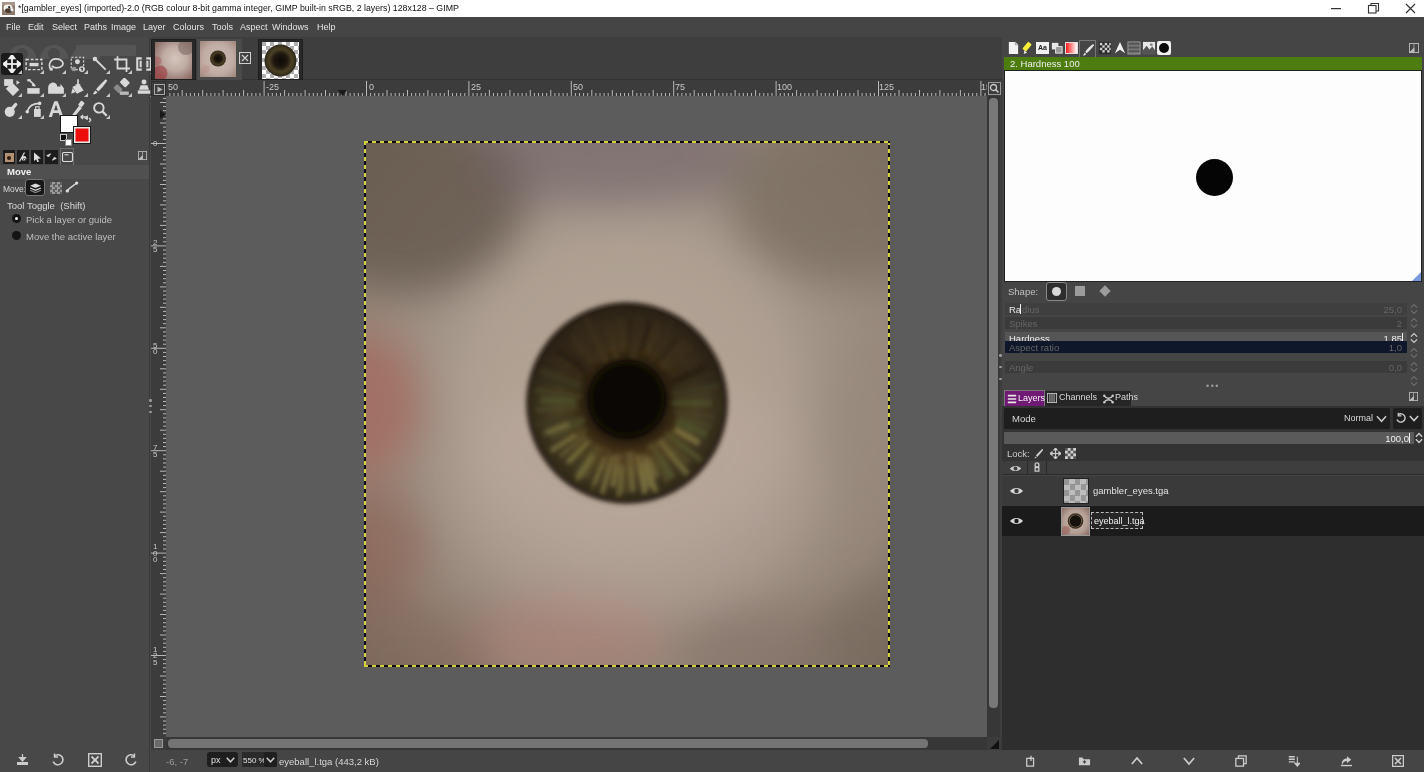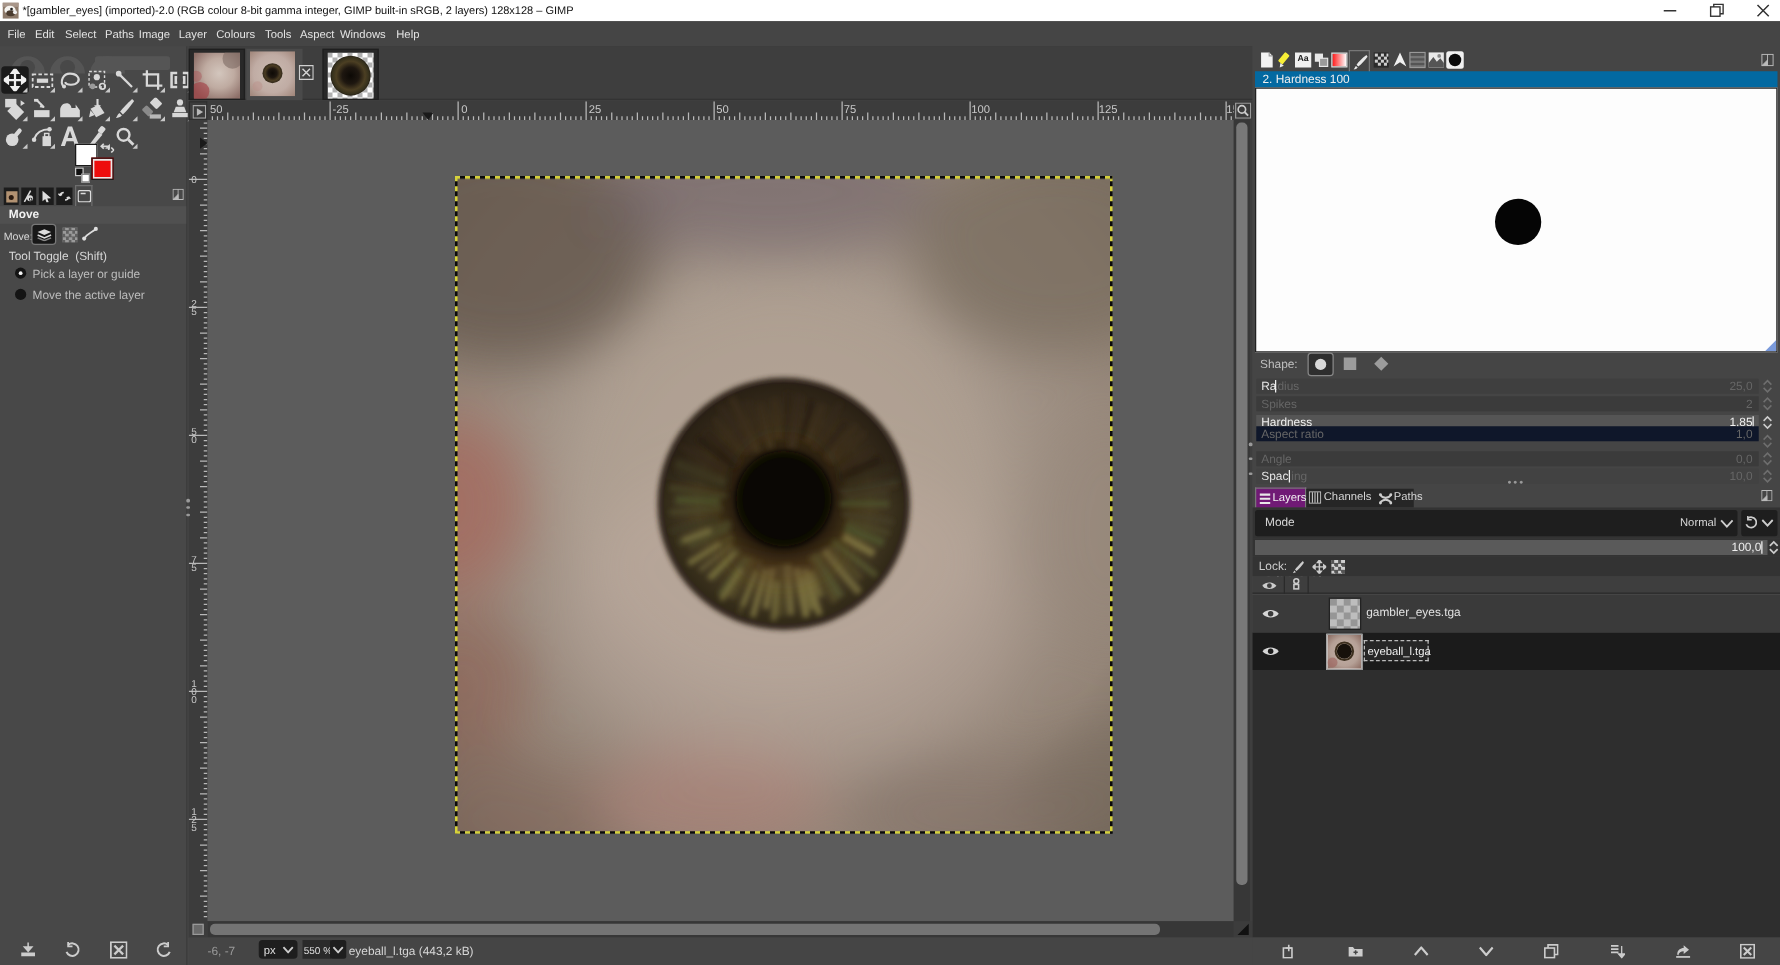--- a/index.html
+++ b/index.html
@@ -1015,21 +1015,21 @@
     <div class="abs" style="left:155px;top:1px;width:14px;height:14px;background:#f0f0f0;border-radius:2px">
         <div class="abs" style="left:2px;top:2px;width:10px;height:10px;border-radius:50%;background:#0a0a0a"></div>
       </div>
 
     <svg class="abs" style="left:407px;top:3px" width="10" height="10" viewBox="0 0 11 11">
         <rect x="0.5" y="0.5" width="10" height="10" fill="none" stroke="#bbb"></rect>
         <path d="M5.5 0.5 V10.5 M5.5 5.5 L0.5 10.5 H5.5Z" fill="#bbb" stroke="#bbb" stroke-width="0.8"></path>
       </svg>
   </div>
 
-  <div class="abs" style="left:2px;top:20px;width:418px;height:13px;background:#0369a1;color:#f0f0f0;font-size:9.5px;padding:1px 0 0 6px">2. Hardness 100</div>
+  <div class="abs" style="left:2px;top:20px;width:418px;height:13px;background:#4d7c0f;color:#f0f0f0;font-size:9.5px;padding:1px 0 0 6px">2. Hardness 100</div>
   <div class="abs" style="left:2px;top:33px;width:418px;height:212px;background:#fdfdfd;border:1px solid #222">
     <div class="abs" style="left:191px;top:88px;width:37px;height:37px;border-radius:50%;background:#050505"></div>
     <svg class="abs" style="right:0;bottom:0" width="9" height="9">
         <path d="M9 0 L9 9 L0 9 Z" fill="#7a9adb"></path>
       </svg>
   </div>
 
   <div class="abs" style="left:6px;top:249px;color:#c0c0c0;font-size:9.5px">Shape:</div>
   <div class="abs" style="left:44px;top:245px;width:21px;height:19px;background:#2e2e2e;border:1px solid #888;border-radius:3px">
       <div class="abs" style="left:5px;top:4px;width:9px;height:9px;border-radius:50%;background:#d8d8d8"></div>
@@ -1052,26 +1052,20 @@
     <span style="position:absolute;right:5px;top:1px;font-size:9.5px;color:#f0f0f0">1,85</span>
       <div class="abs" style="right:4px;top:1px;width:1px;height:10px;background:#f0f0f0"></div>
   </div>
   <div class="abs" style="left:3px;top:304px;width:402px;height:12px;background:#0f172a">
     <span style="position:absolute;left:4px;top:1px;font-size:9.5px;color:#666666">Aspect ratio</span>
     <span style="position:absolute;right:5px;top:1px;font-size:9.5px;color:#666666">1,0</span>
   </div>
   <div class="abs" style="left:3px;top:324px;width:402px;height:12px;background:#3b3b3b">
     <span style="position:absolute;left:4px;top:1px;font-size:9.5px;color:#666666">Angle</span>
     <span style="position:absolute;right:5px;top:1px;font-size:9.5px;color:#666666">0,0</span>
-  </div>
-  <div class="abs" style="left:3px;top:338px;width:402px;height:12px;background:#424242">
-    <span style="position:absolute;left:4px;top:1px;font-size:9.5px;color:#e8e8e8">Spac</span>
-      <div class="abs" style="left:26px;top:1px;width:1px;height:10px;background:#f0f0f0"></div>
-      <span style="position:absolute;left:28px;top:1px;font-size:9.5px;color:#666666">ing</span>
-    <span style="position:absolute;right:5px;top:1px;font-size:9.5px;color:#666666">10,0</span>
   </div>
 
   <div id="spinners">
       <svg class="abs" style="left:408px;top:266px" width="8" height="12" viewBox="0 0 9 13">
         <path d="M1 5 L4.5 1.5 L8 5" fill="none" stroke="#6e6e6e" stroke-width="1.4"></path>
         <path d="M1 8 L4.5 11.5 L8 8" fill="none" stroke="#6e6e6e" stroke-width="1.4"></path>
       </svg>
       <svg class="abs" style="left:408px;top:280px" width="8" height="12" viewBox="0 0 9 13">
         <path d="M1 5 L4.5 1.5 L8 5" fill="none" stroke="#6e6e6e" stroke-width="1.4"></path>
         <path d="M1 8 L4.5 11.5 L8 8" fill="none" stroke="#6e6e6e" stroke-width="1.4"></path>

